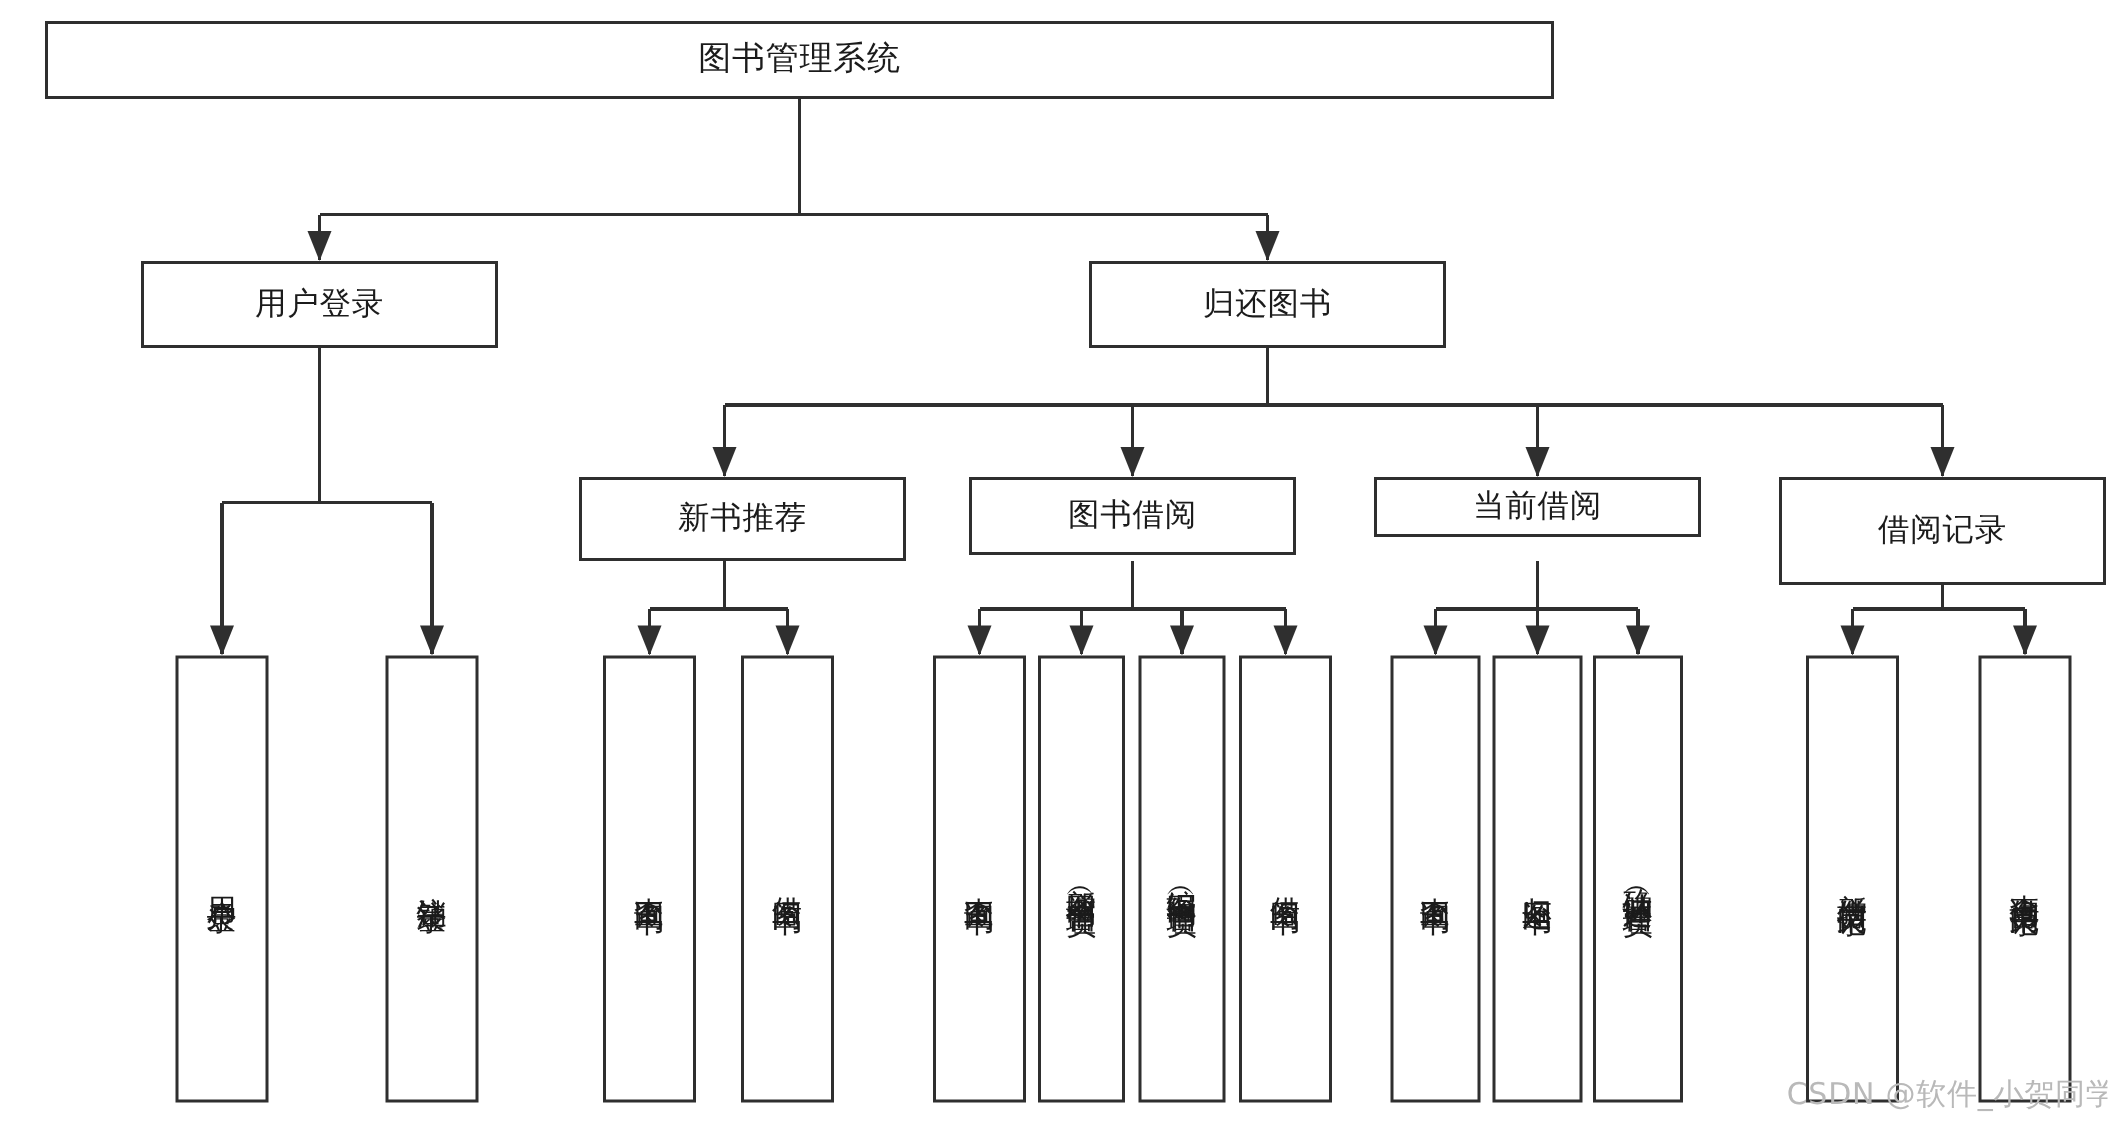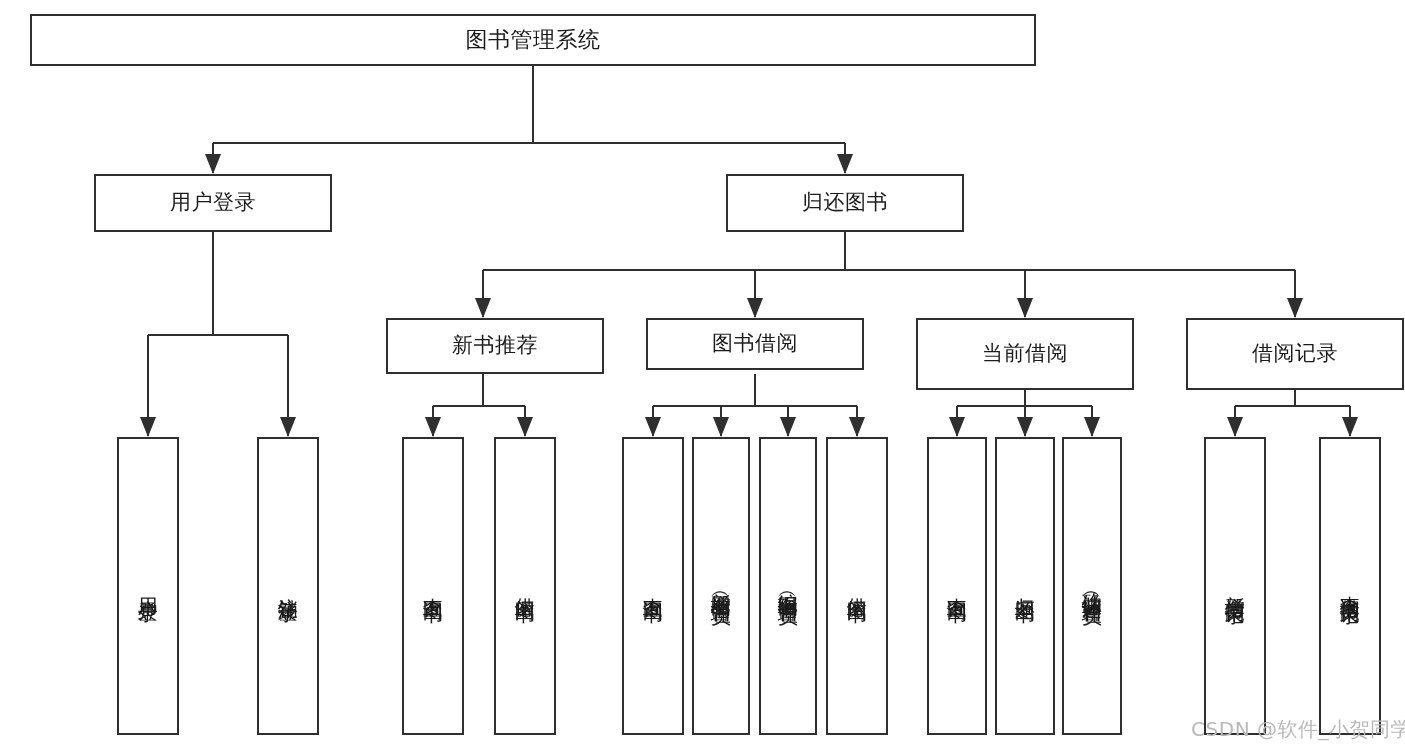--- a/index.html
+++ b/index.html
@@ -131,21 +131,21 @@
       </div>
       <div class="node horizontal" style="left: 712px; top: 174px; width: 238px; height: 58px;">
         <span class="node-label">归还图书</span>
       </div>
       <div class="node horizontal" style="left: 372px; top: 318px; width: 218px; height: 56px;">
         <span class="node-label">新书推荐</span>
       </div>
       <div class="node horizontal" style="left: 632px; top: 318px; width: 218px; height: 52px;">
         <span class="node-label">图书借阅</span>
       </div>
-      <div class="node horizontal" style="left: 902px; top: 318px; width: 218px; height: 72px;">
+      <div class="node horizontal" style="left: 902px; top: 318px; width: 218px; height: 40px;">
         <span class="node-label">当前借阅</span>
       </div>
       <div class="node horizontal" style="left: 1172px; top: 318px; width: 218px; height: 72px;">
         <span class="node-label">借阅记录</span>
       </div>
       <div class="node vertical" style="left: 103px; top: 437px; width: 62px; height: 298px;">
         <span class="node-label">用户登录</span>
       </div>
       <div class="node vertical" style="left: 243px; top: 437px; width: 62px; height: 298px;">
         <span class="node-label">注销登录</span>

